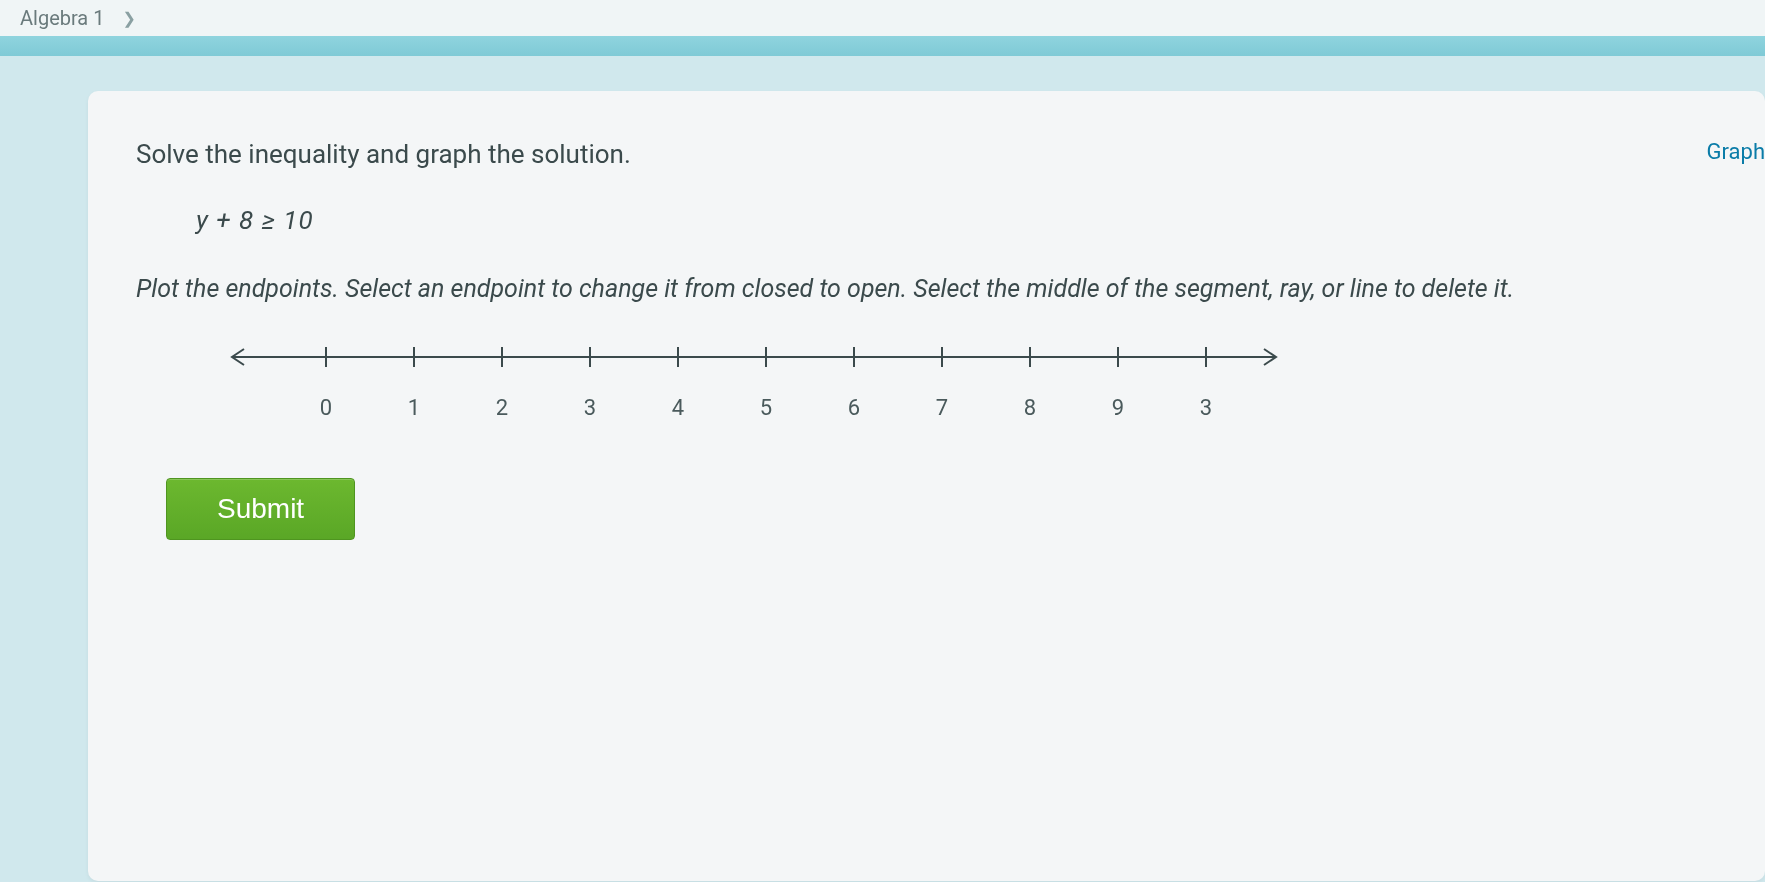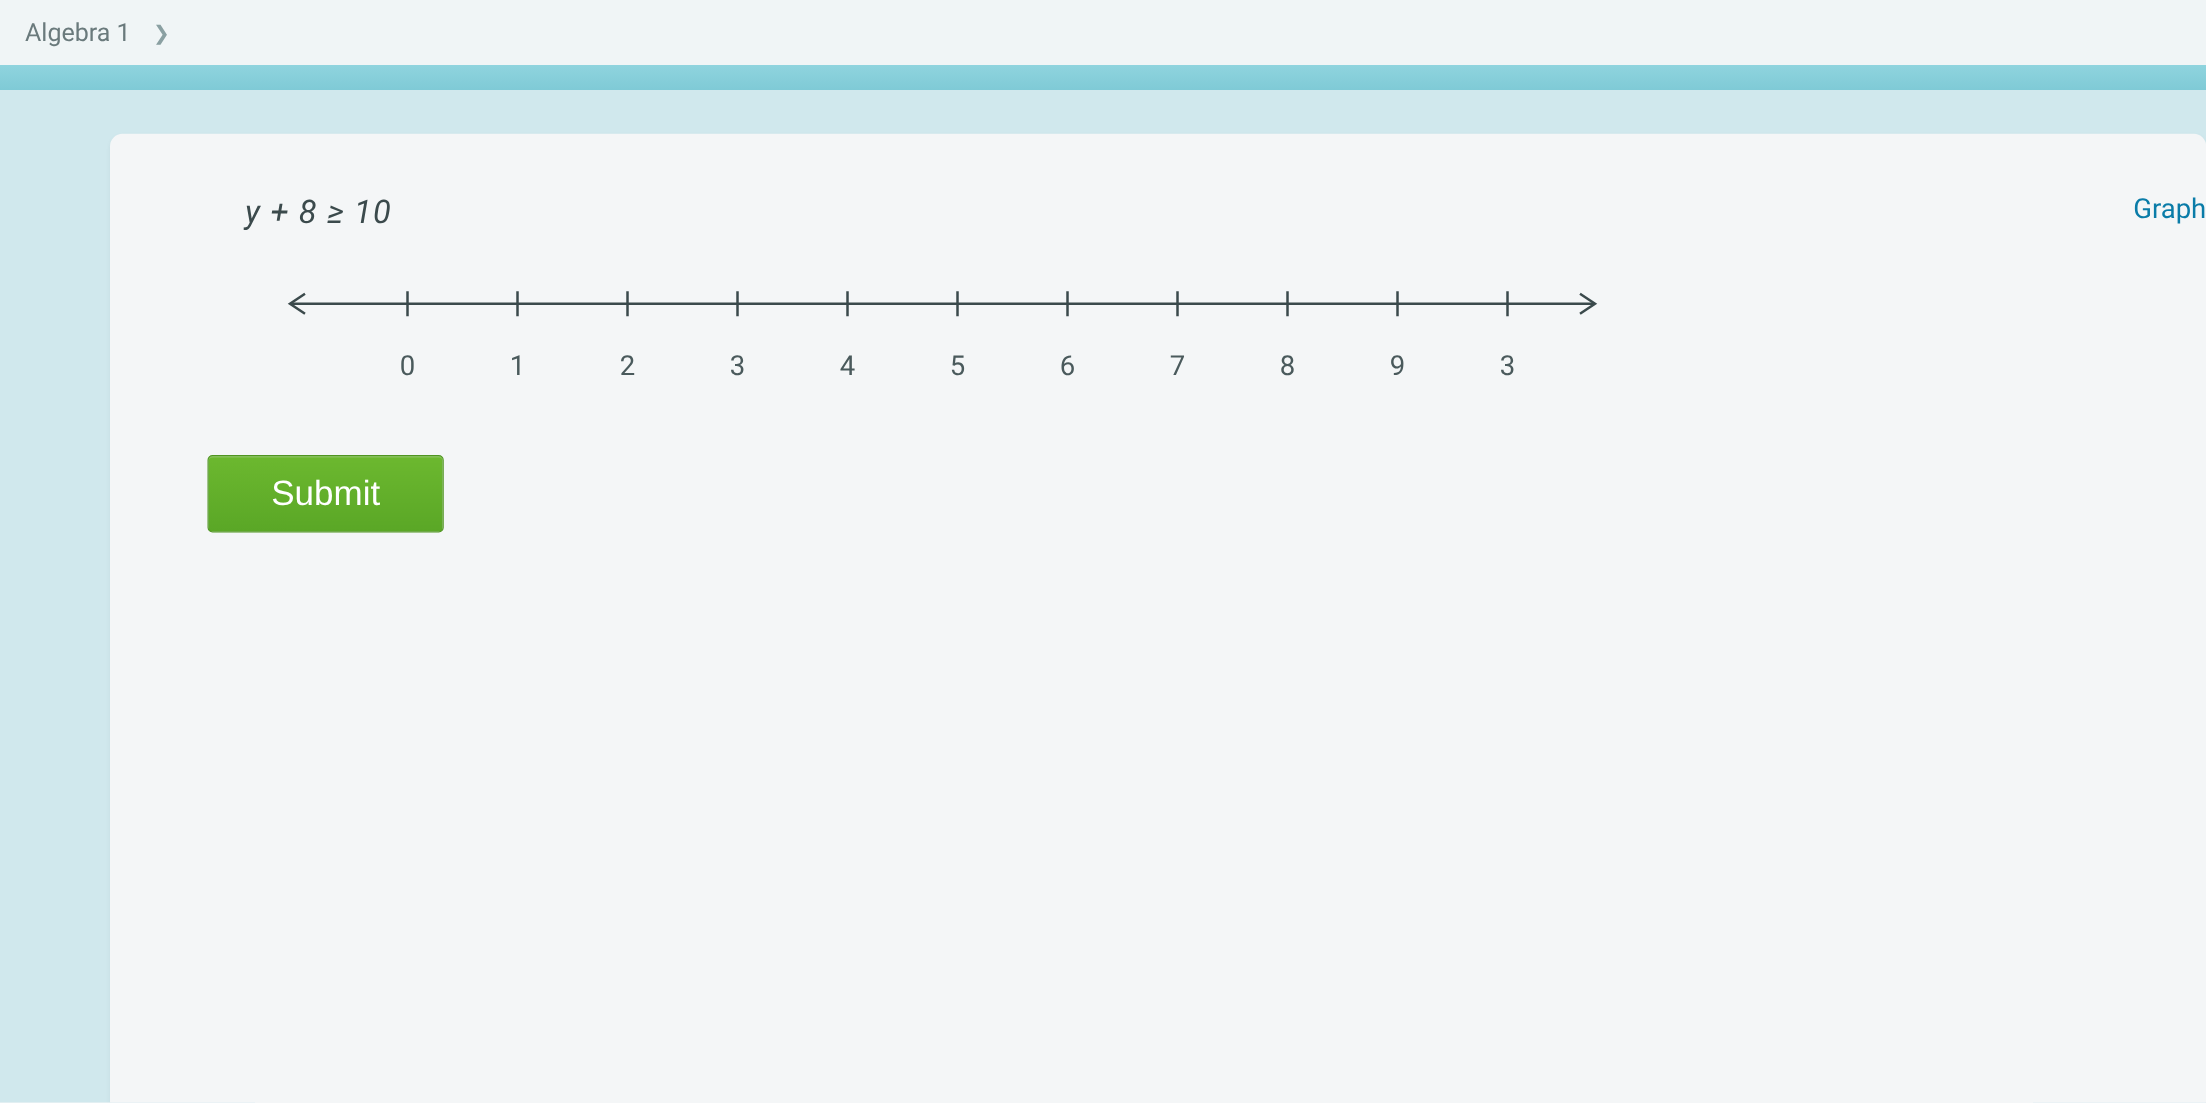--- a/index.html
+++ b/index.html
@@ -12,21 +12,21 @@
       background: #d0e8ed;
       width: 1765px;
       height: 882px;
       overflow: hidden;
     }
     .breadcrumb-bar {
       background: #f0f5f6;
       padding: 6px 20px;
       font-size: 20px;
       color: #6a7a7c;
-      height: 52px;
+      height: 36px;
       display: flex;
       align-items: center;
       gap: 18px;
     }
     .breadcrumb-bar .subject {
       color: #6a7a7c;
     }
     .breadcrumb-bar .chevron {
       color: #8aa0a2;
       font-size: 16px;
@@ -117,23 +117,25 @@
 <div class="breadcrumb-bar">
   <span class="subject">Algebra 1</span>
   <span class="chevron">❯</span>
 </div>
 <div class="teal-band"></div>
 
 <div class="content-wrap">
   <div class="card">
     <div class="video-link">Graph</div>
 
+    <div class="question-prompt">Solve the inequality and graph the solution.</div>
 
     <div class="inequality">y + 8 ≥ 10</div>
 
+    <div class="instructions">Plot the endpoints. Select an endpoint to change it from closed to open. Select the middle of the segment, ray, or line to delete it.</div>
 
     <div class="numberline-wrap">
       <svg width="1080" height="50">
         <line x1="18" y1="22" x2="1062" y2="22" stroke="#3b4a4c" stroke-width="2"></line>
 
         <polyline points="30,14 18,22 30,30" fill="none" stroke="#3b4a4c" stroke-width="2"></polyline>
 
         <polyline points="1050,14 1062,22 1050,30" fill="none" stroke="#3b4a4c" stroke-width="2"></polyline>
 
         <g>

